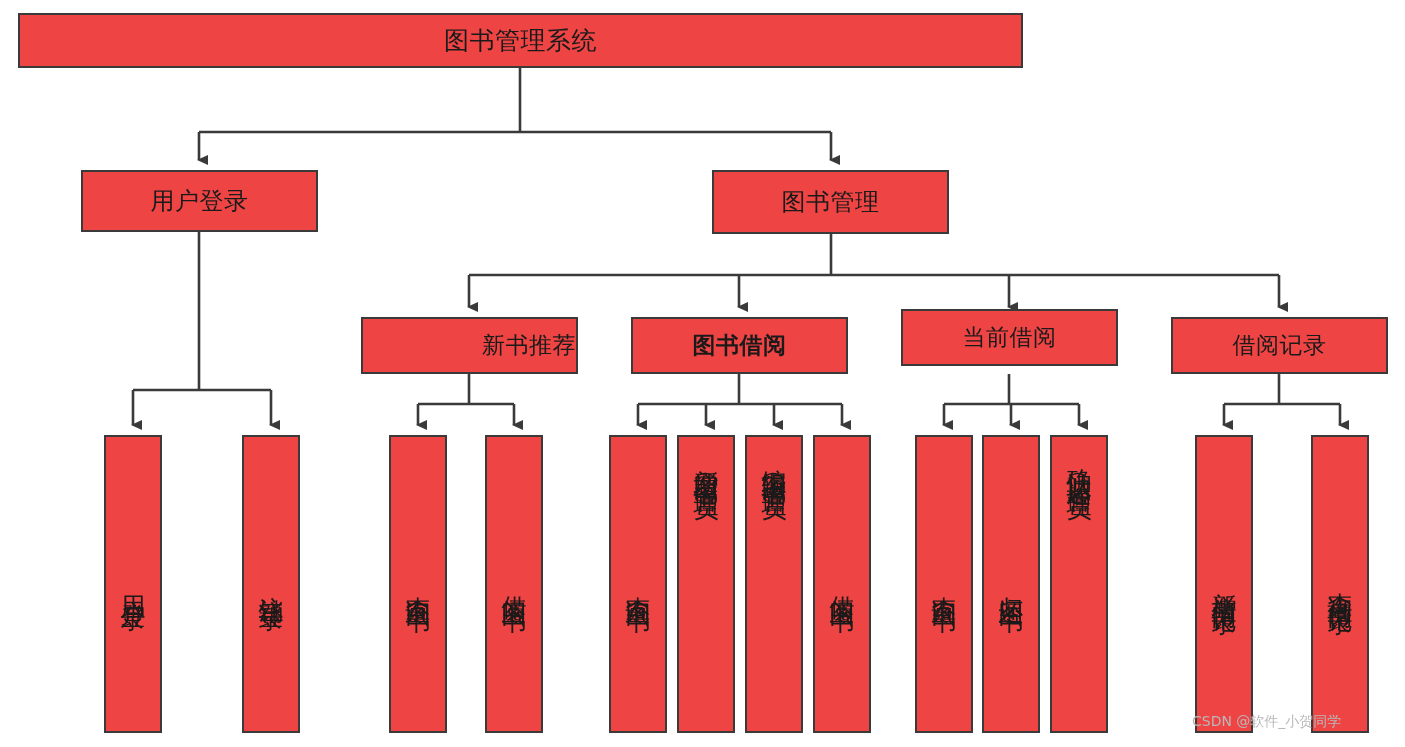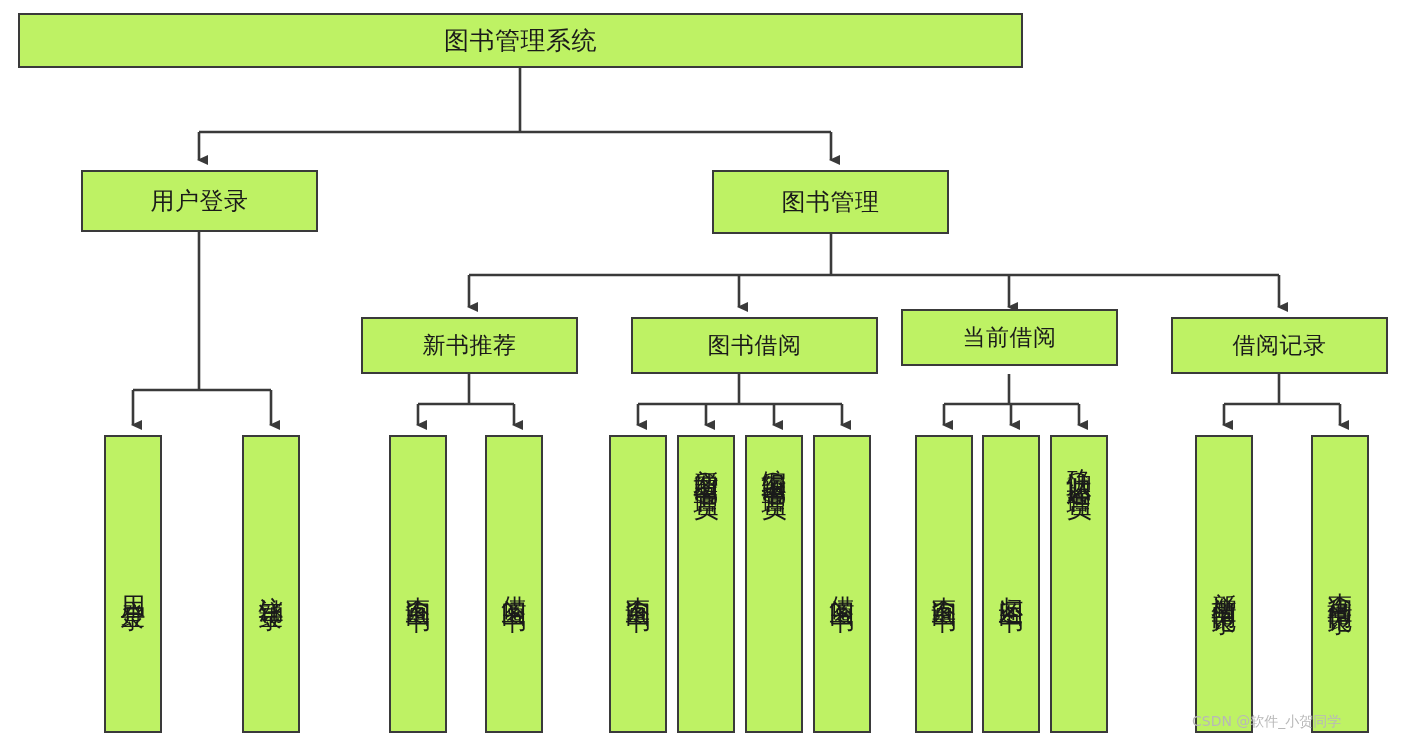--- a/index.html
+++ b/index.html
@@ -22,21 +22,21 @@
     left: 0;
     top: 0;
     width: 1405px;
     height: 747px;
     pointer-events: none;
   }
   .node {
     position: absolute;
     box-sizing: border-box;
     border: 2.5px solid #3a3a3a;
-    background: #bef264;
+    background: #ef4444;
     display: flex;
     align-items: center;
     justify-content: center;
     color: #1a1a1a;
     z-index: 2;
   }
   .node .lbl {
     display: block;
     text-align: center;
     line-height: 1.12;
@@ -132,24 +132,24 @@
     <span class="lbl">图书管理系统</span>
   </div>
 
   <div class="node lvl2 h" style="left:81px; top:170px; width:237px; height:62px;">
     <span class="lbl">用户登录</span>
   </div>
   <div class="node lvl2 h" style="left:712px; top:170px; width:237px; height:64px;">
     <span class="lbl">图书管理</span>
   </div>
 
-  <div class="node lvl3 h" style="left:361px; top:317px; width:217px; height:57px;">
+  <div class="node lvl3 h" style="left:361px; top:317px; width:217px; height:57px;justify-content:flex-end;">
     <span class="lbl">新书推荐</span>
   </div>
-  <div class="node lvl3 h" style="left:631px; top:317px; width:247px; height:57px;">
+  <div class="node lvl3 h" style="left:631px; top:317px; width:217px; height:57px;font-weight:bold;">
     <span class="lbl">图书借阅</span>
   </div>
   <div class="node lvl3 h" style="left:901px; top:309px; width:217px; height:57px;">
     <span class="lbl">当前借阅</span>
   </div>
   <div class="node lvl3 h" style="left:1171px; top:317px; width:217px; height:57px;">
     <span class="lbl">借阅记录</span>
   </div>
 
   <div class="node v center" style="left:104px; top:435px; width:58px; height:298px;">

